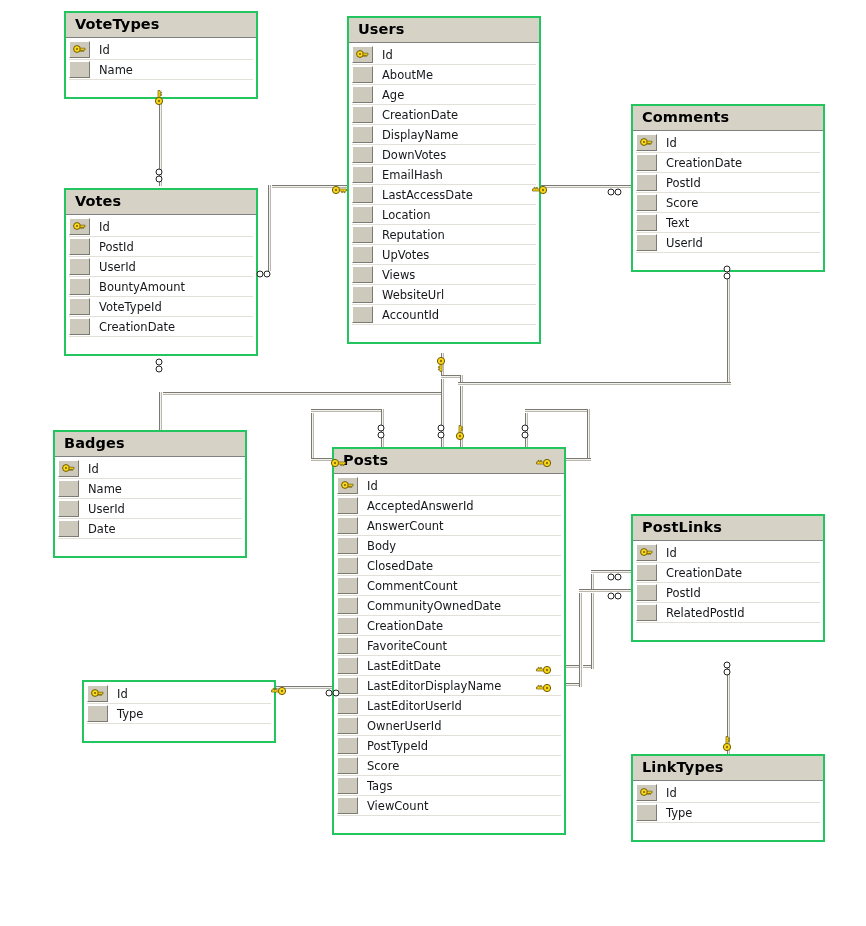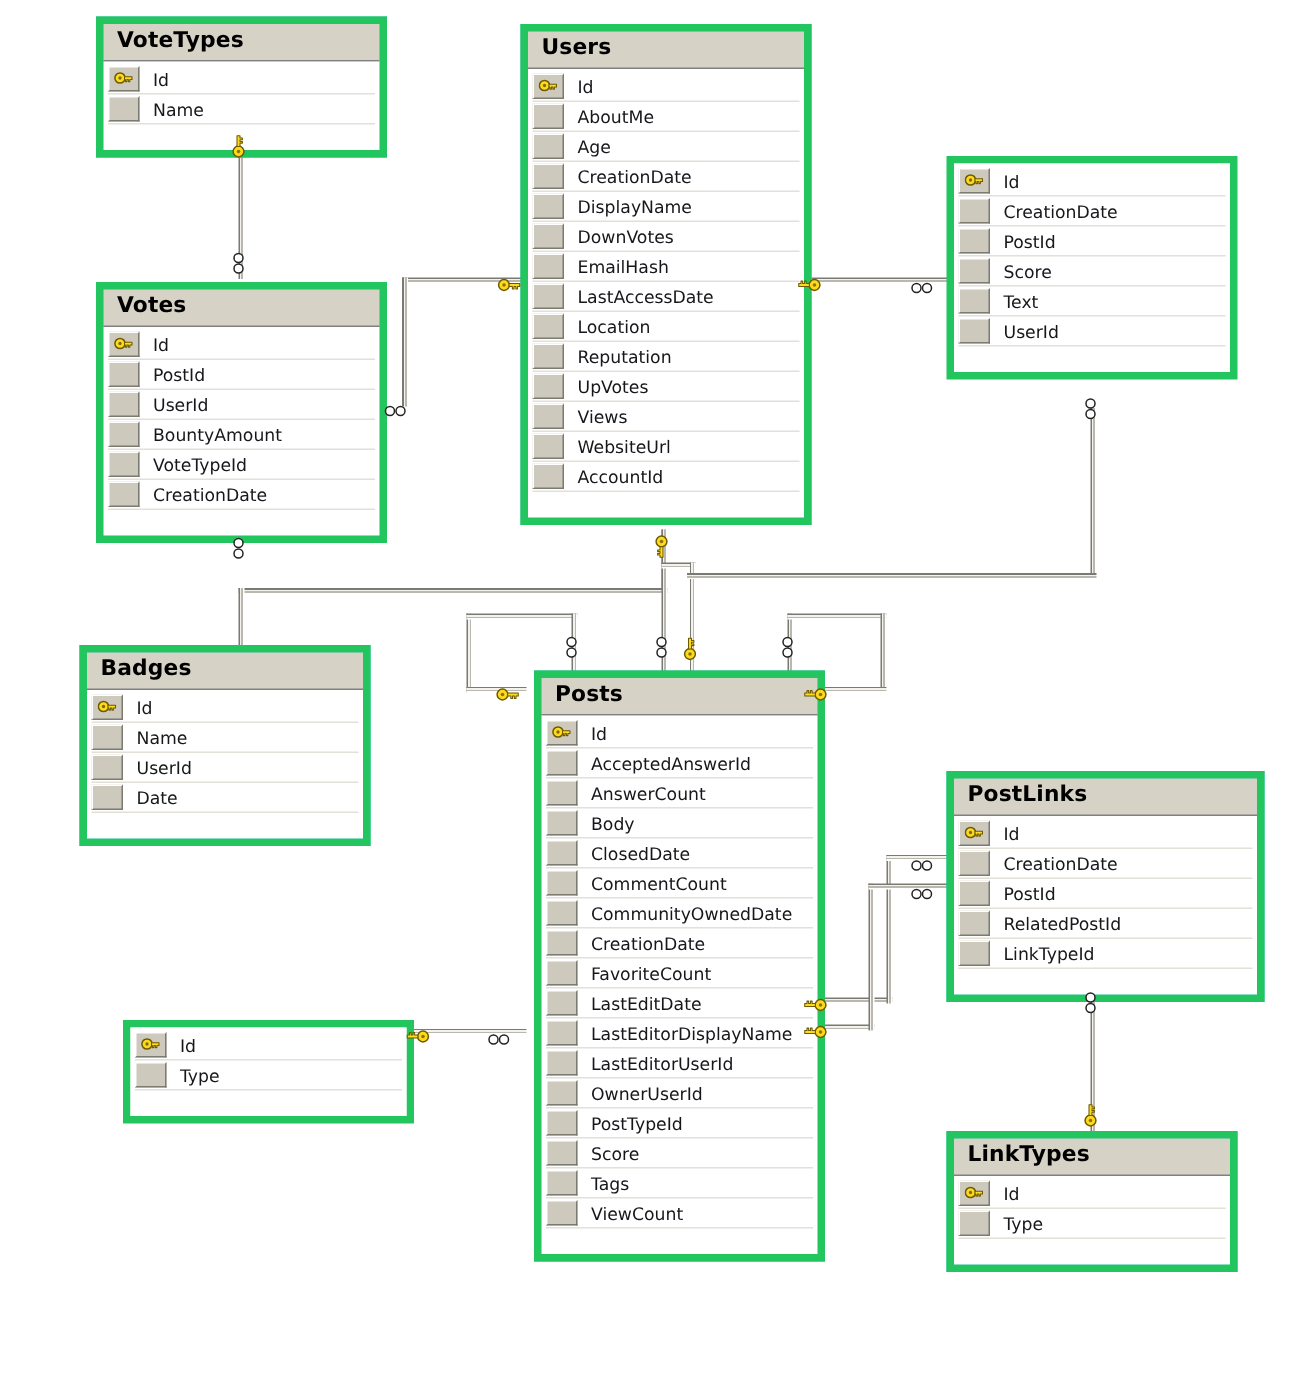--- a/index.html
+++ b/index.html
@@ -2,22 +2,22 @@
 <html><head>
 <meta charset="utf-8">
 <style>
   html,body{margin:0;padding:0;background:#ffffff;}
   body{width:866px;height:926px;position:relative;
        font-family:"DejaVu Sans","Liberation Sans",sans-serif;
        -webkit-font-smoothing:none;}
   #canvas{position:absolute;left:0;top:0;width:866px;height:926px;overflow:hidden;}
 
   
-  .tbl{position:absolute;background:#14b8a6;
-       border:5px solid #22c55e;
+  .tbl{position:absolute;background:#0c4a6e;
+       border:2px solid #22c55e;
        box-sizing:border-box;
        z-index:5;}
   .tbl .hdr{background:#d6d2c6;border-bottom:1px solid #808080;
             font-weight:bold;font-size:14.5px;color:#000;
             padding:3px 0 4px 9px;line-height:17px;
             letter-spacing:.1px;}
   .tbl .body{padding:2px 3px 3px 3px;background:#fff;}
   .row{display:flex;align-items:stretch;height:20px;
        border-bottom:1px solid #e3e0d8;box-sizing:border-box;}
   .row:last-child{border-bottom:1px solid #e3e0d8;}
@@ -134,20 +134,21 @@
           <div class="colname">WebsiteUrl</div>
         </div>
         <div class="row">
           <div class="keycell plain"></div>
           <div class="colname">AccountId</div>
         </div>
         <div class="pad"></div>
       </div>
     </div>
     <div class="tbl" style="left: 631px; top: 104px; width: 194px;">
+      <div class="hdr">Comments</div>
       <div class="body">
         <div class="row">
           <div class="keycell">
             <svg class="kico" viewBox="0 0 13 11" xmlns="http://www.w3.org/2000/svg">
   <circle cx="4" cy="5" r="3.4" fill="#ffd91b" stroke="#6b5a00" stroke-width="1"></circle>
   <circle cx="4" cy="5" r="1.1" fill="#7a6a10"></circle>
   <path d="M7 4.2 L12 4.2 L12 6 L10.6 6 L10.6 7.4 L9.6 7.4 L9.6 6 L8.6 6 L8.6 7.4 L7.6 7.4 L7.6 6 L7 6 Z" fill="#ffd91b" stroke="#6b5a00" stroke-width="0.7" stroke-linejoin="round"></path>
 </svg>
           </div>
           <div class="colname">Id</div>
@@ -232,21 +233,21 @@
           <div class="keycell plain"></div>
           <div class="colname">UserId</div>
         </div>
         <div class="row">
           <div class="keycell plain"></div>
           <div class="colname">Date</div>
         </div>
         <div class="pad"></div>
       </div>
     </div>
-    <div class="tbl" style="left: 356px; top: 447px; width: 194px;">
+    <div class="tbl" style="left: 332px; top: 447px; width: 234px;">
       <div class="hdr">Posts</div>
       <div class="body">
         <div class="row">
           <div class="keycell">
             <svg class="kico" viewBox="0 0 13 11" xmlns="http://www.w3.org/2000/svg">
   <circle cx="4" cy="5" r="3.4" fill="#ffd91b" stroke="#6b5a00" stroke-width="1"></circle>
   <circle cx="4" cy="5" r="1.1" fill="#7a6a10"></circle>
   <path d="M7 4.2 L12 4.2 L12 6 L10.6 6 L10.6 7.4 L9.6 7.4 L9.6 6 L8.6 6 L8.6 7.4 L7.6 7.4 L7.6 6 L7 6 Z" fill="#ffd91b" stroke="#6b5a00" stroke-width="0.7" stroke-linejoin="round"></path>
 </svg>
           </div>
@@ -312,21 +313,21 @@
           <div class="keycell plain"></div>
           <div class="colname">Tags</div>
         </div>
         <div class="row">
           <div class="keycell plain"></div>
           <div class="colname">ViewCount</div>
         </div>
         <div class="pad"></div>
       </div>
     </div>
-    <div class="tbl" style="left: 631px; top: 514px; width: 212px;">
+    <div class="tbl" style="left: 631px; top: 514px; width: 194px;">
       <div class="hdr">PostLinks</div>
       <div class="body">
         <div class="row">
           <div class="keycell">
             <svg class="kico" viewBox="0 0 13 11" xmlns="http://www.w3.org/2000/svg">
   <circle cx="4" cy="5" r="3.4" fill="#ffd91b" stroke="#6b5a00" stroke-width="1"></circle>
   <circle cx="4" cy="5" r="1.1" fill="#7a6a10"></circle>
   <path d="M7 4.2 L12 4.2 L12 6 L10.6 6 L10.6 7.4 L9.6 7.4 L9.6 6 L8.6 6 L8.6 7.4 L7.6 7.4 L7.6 6 L7 6 Z" fill="#ffd91b" stroke="#6b5a00" stroke-width="0.7" stroke-linejoin="round"></path>
 </svg>
           </div>
@@ -336,24 +337,20 @@
           <div class="keycell plain"></div>
           <div class="colname">CreationDate</div>
         </div>
         <div class="row">
           <div class="keycell plain"></div>
           <div class="colname">PostId</div>
         </div>
         <div class="row">
           <div class="keycell plain"></div>
           <div class="colname">RelatedPostId</div>
-        </div>
-        <div class="row">
-          <div class="keycell plain"></div>
-          <div class="colname">LinkTypeId</div>
         </div>
         <div class="pad"></div>
       </div>
     </div>
     <div class="tbl" style="left: 82px; top: 680px; width: 194px;">
       <div class="body">
         <div class="row">
           <div class="keycell">
             <svg class="kico" viewBox="0 0 13 11" xmlns="http://www.w3.org/2000/svg">
   <circle cx="4" cy="5" r="3.4" fill="#ffd91b" stroke="#6b5a00" stroke-width="1"></circle>

